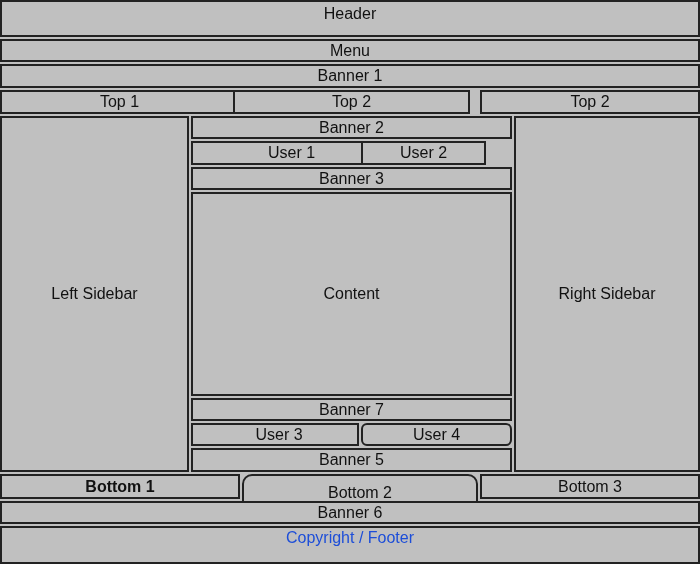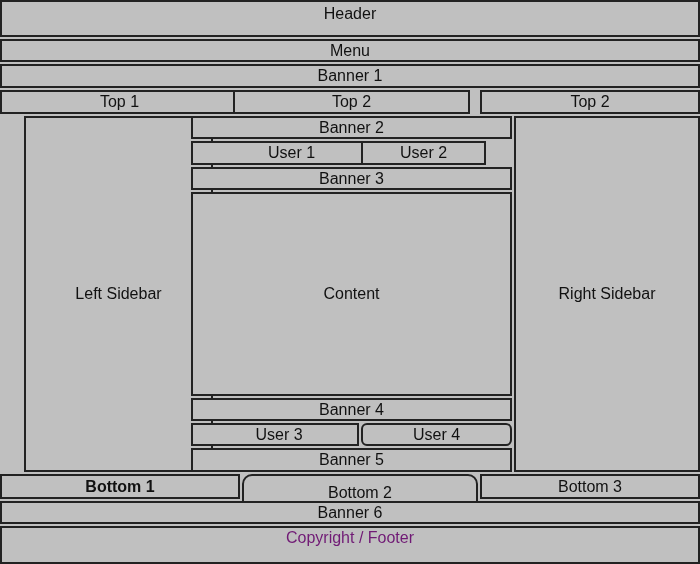--- a/index.html
+++ b/index.html
@@ -30,21 +30,21 @@
   }
   .top-align {
     align-items: flex-start;
   }
   .b-header  { left: 0;     top: 0;     width: 700px; height: 37px;  padding-top: 4px; }
   .b-menu    { left: 0;     top: 39px;  width: 700px; height: 23px; }
   .b-banner1 { left: 0;     top: 64px;  width: 700px; height: 24px; }
   .b-top1    { left: 0;     top: 90px;  width: 239px; height: 24px; }
   .b-top2    { left: 233px; top: 90px;  width: 237px; height: 24px; }
   .b-top3    { left: 480px; top: 90px;  width: 220px; height: 24px; }
-  .b-left    { left: 0;     top: 116px; width: 189px; height: 356px; margin-left: 24px; }
+  .b-left    { left: 0;     top: 116px; width: 189px; height: 356px; }
   .b-right   { left: 514px; top: 116px; width: 186px; height: 356px; }
   .b-banner2 { left: 191px; top: 116px; width: 321px; height: 23px; }
   .b-user1   { left: 191px; top: 141px; width: 201px; height: 24px; }
   .b-user2   { left: 361px; top: 141px; width: 125px; height: 24px; }
   .b-banner3 { left: 191px; top: 167px; width: 321px; height: 23px; }
   .b-content { left: 191px; top: 192px; width: 321px; height: 204px; }
   .b-banner4 { left: 191px; top: 398px; width: 321px; height: 23px; }
   .b-user3   { left: 191px; top: 423px; width: 168px; height: 23px; }
   .b-user4   { left: 361px; top: 423px; width: 151px; height: 23px; }
   .b-banner5 { left: 191px; top: 448px; width: 321px; height: 24px; }
@@ -98,21 +98,21 @@
 
   <div class="box b-banner3" style="background: rgb(192, 192, 192); color: rgb(17, 17, 17); border-color: rgb(34, 34, 34);">
     <span>Banner 3</span>
   </div>
 
   <div class="box b-content" style="background: rgb(192, 192, 192); color: rgb(17, 17, 17); border-color: rgb(34, 34, 34);">
     <span>Content</span>
   </div>
 
   <div class="box b-banner4" style="background: rgb(192, 192, 192); color: rgb(17, 17, 17); border-color: rgb(34, 34, 34);">
-    <span>Banner 4</span>
+    <span>Banner 7</span>
   </div>
 
   <div class="box b-user3" style="background: rgb(192, 192, 192); color: rgb(17, 17, 17); border-color: rgb(34, 34, 34); padding-left: 8px;">
     <span>User 3</span>
   </div>
   <div class="box b-user4" style="background: rgb(192, 192, 192); color: rgb(17, 17, 17); border-color: rgb(34, 34, 34); border-radius: 6px;">
     <span>User 4</span>
   </div>
 
   <div class="box b-banner5" style="background: rgb(192, 192, 192); color: rgb(17, 17, 17); border-color: rgb(34, 34, 34);">
@@ -130,17 +130,17 @@
     <span>Bottom 2</span>
   </div>
   <div class="box b-bottom3" style="background: rgb(192, 192, 192); color: rgb(17, 17, 17); border-color: rgb(34, 34, 34);">
     <span>Bottom 3</span>
   </div>
 
   <div class="box b-banner6" style="background: rgb(192, 192, 192); color: rgb(17, 17, 17); border-color: rgb(34, 34, 34);">
     <span>Banner 6</span>
   </div>
 
-  <div class="box b-footer top-align" style="background: rgb(192, 192, 192); color: #701a75; border-color: rgb(34, 34, 34);">
+  <div class="box b-footer top-align" style="background: rgb(192, 192, 192); color: #1d4ed8; border-color: rgb(34, 34, 34);">
     <span>Copyright / Footer</span>
   </div>
 
 </div>
 
 </body></html>

